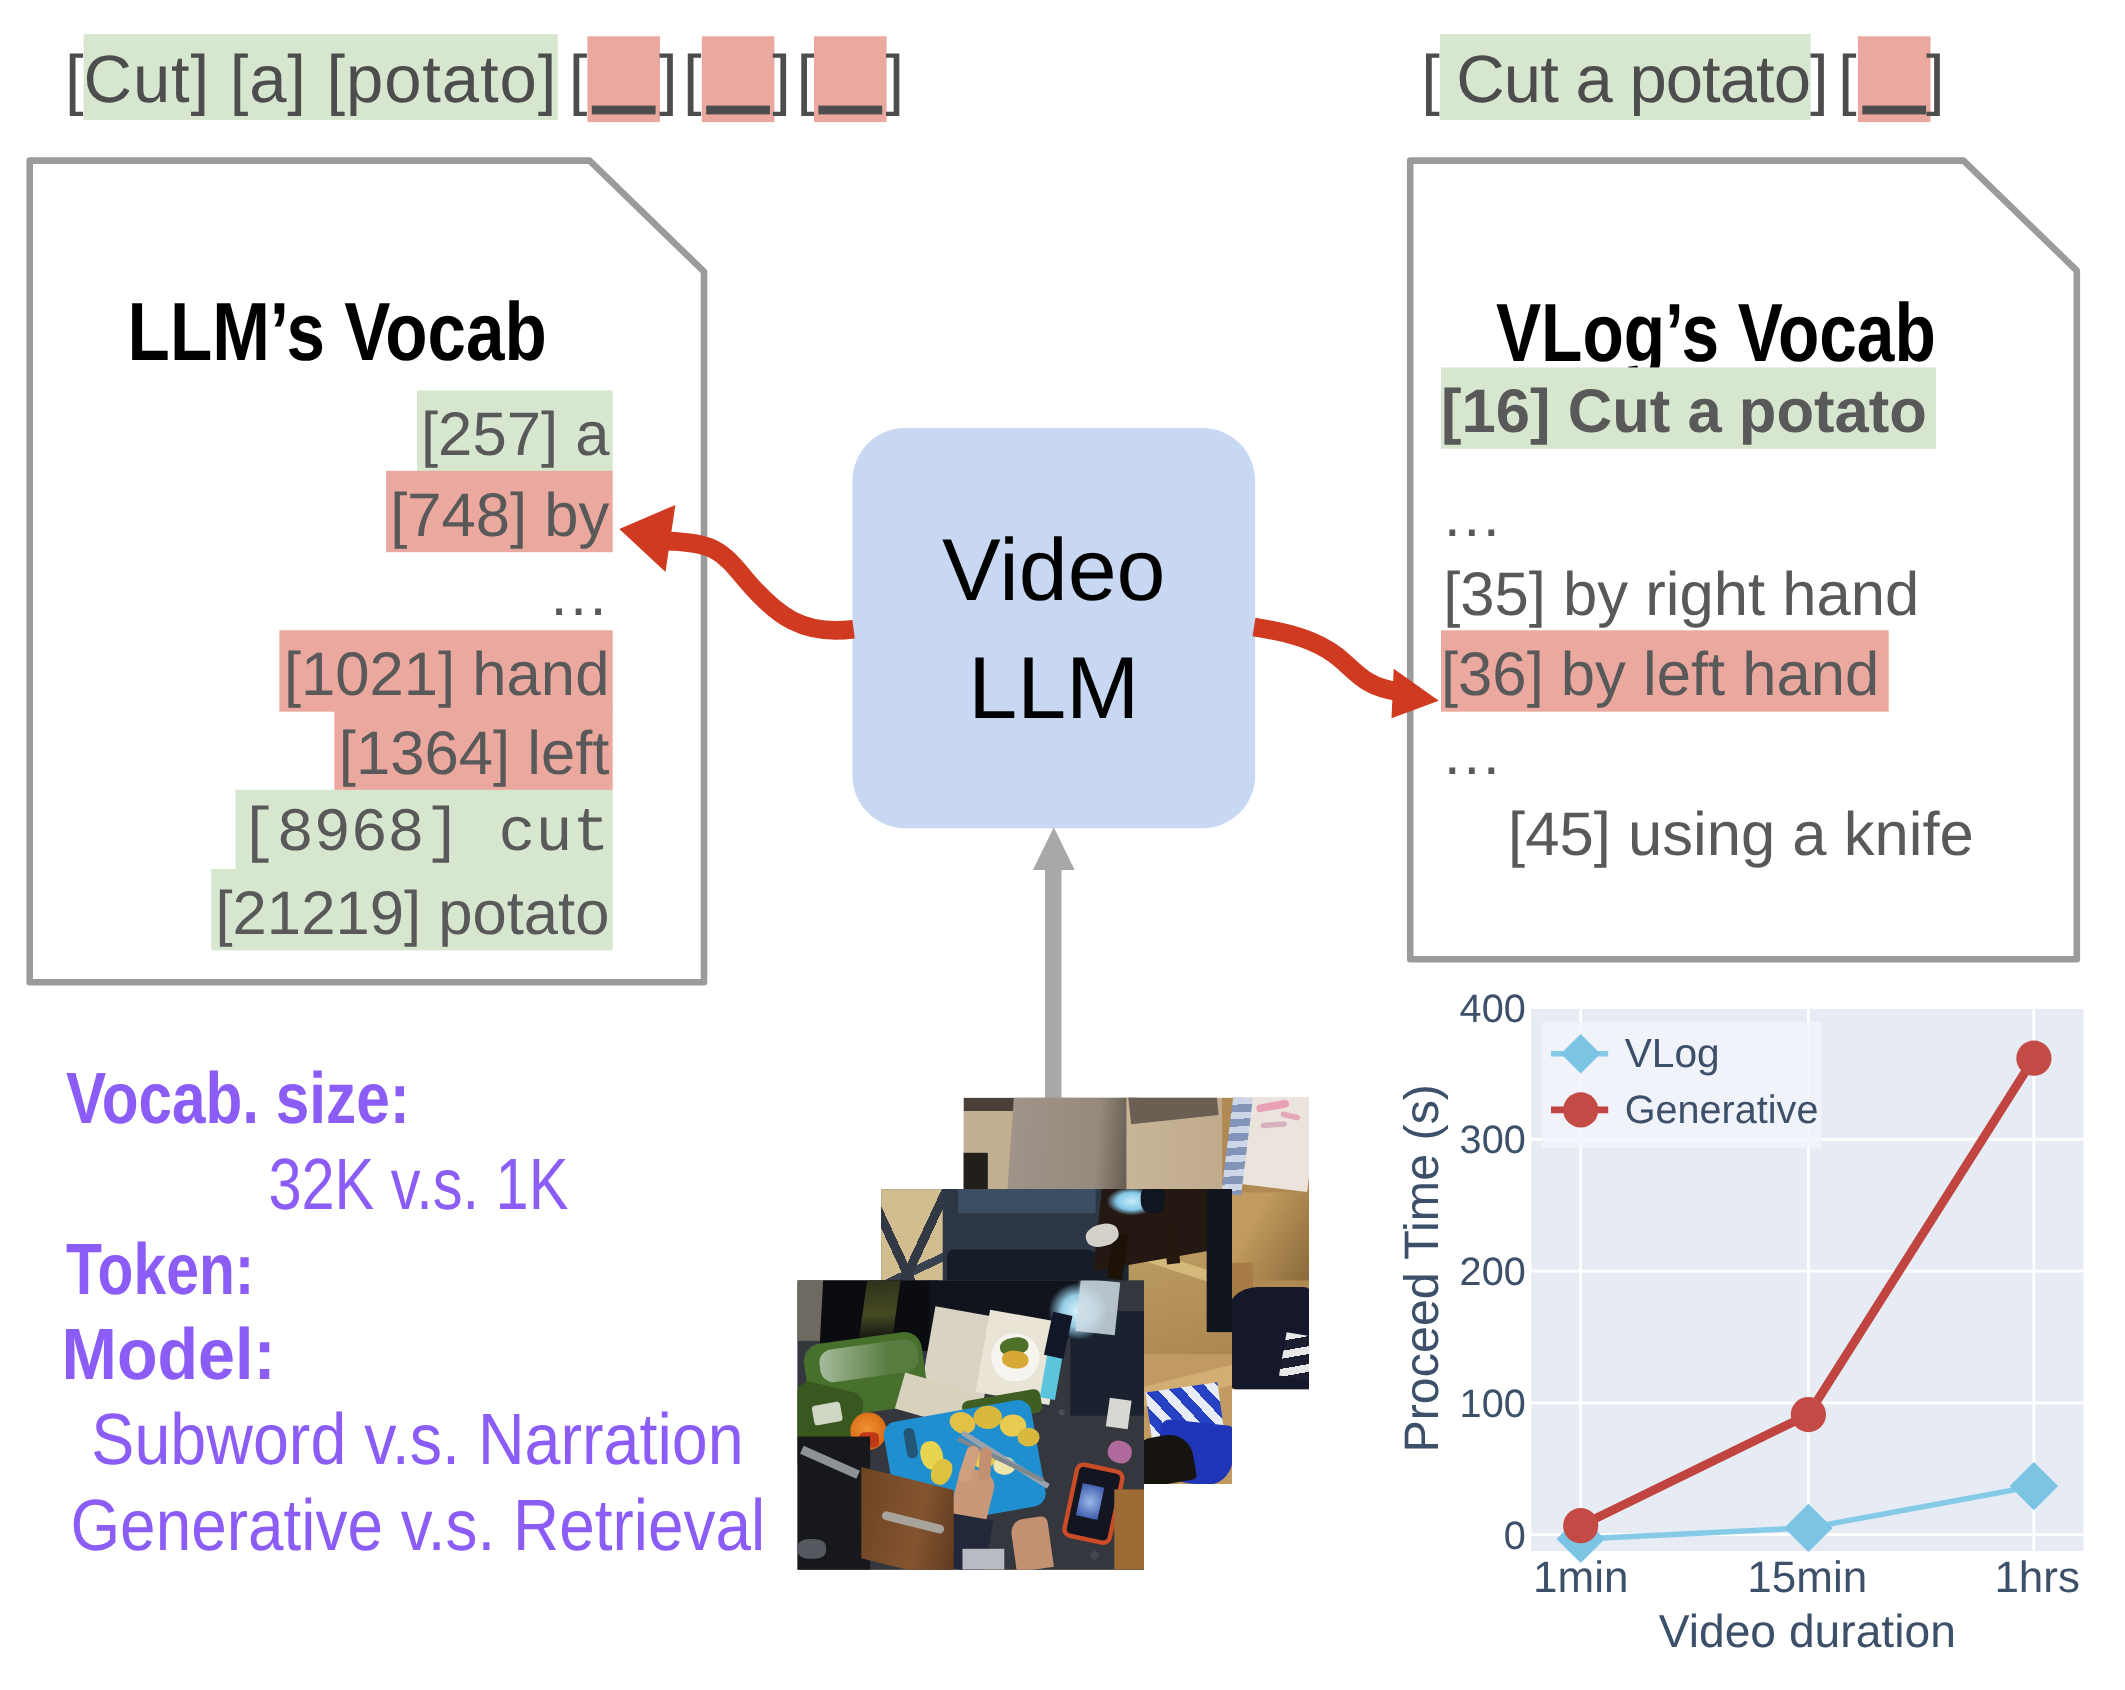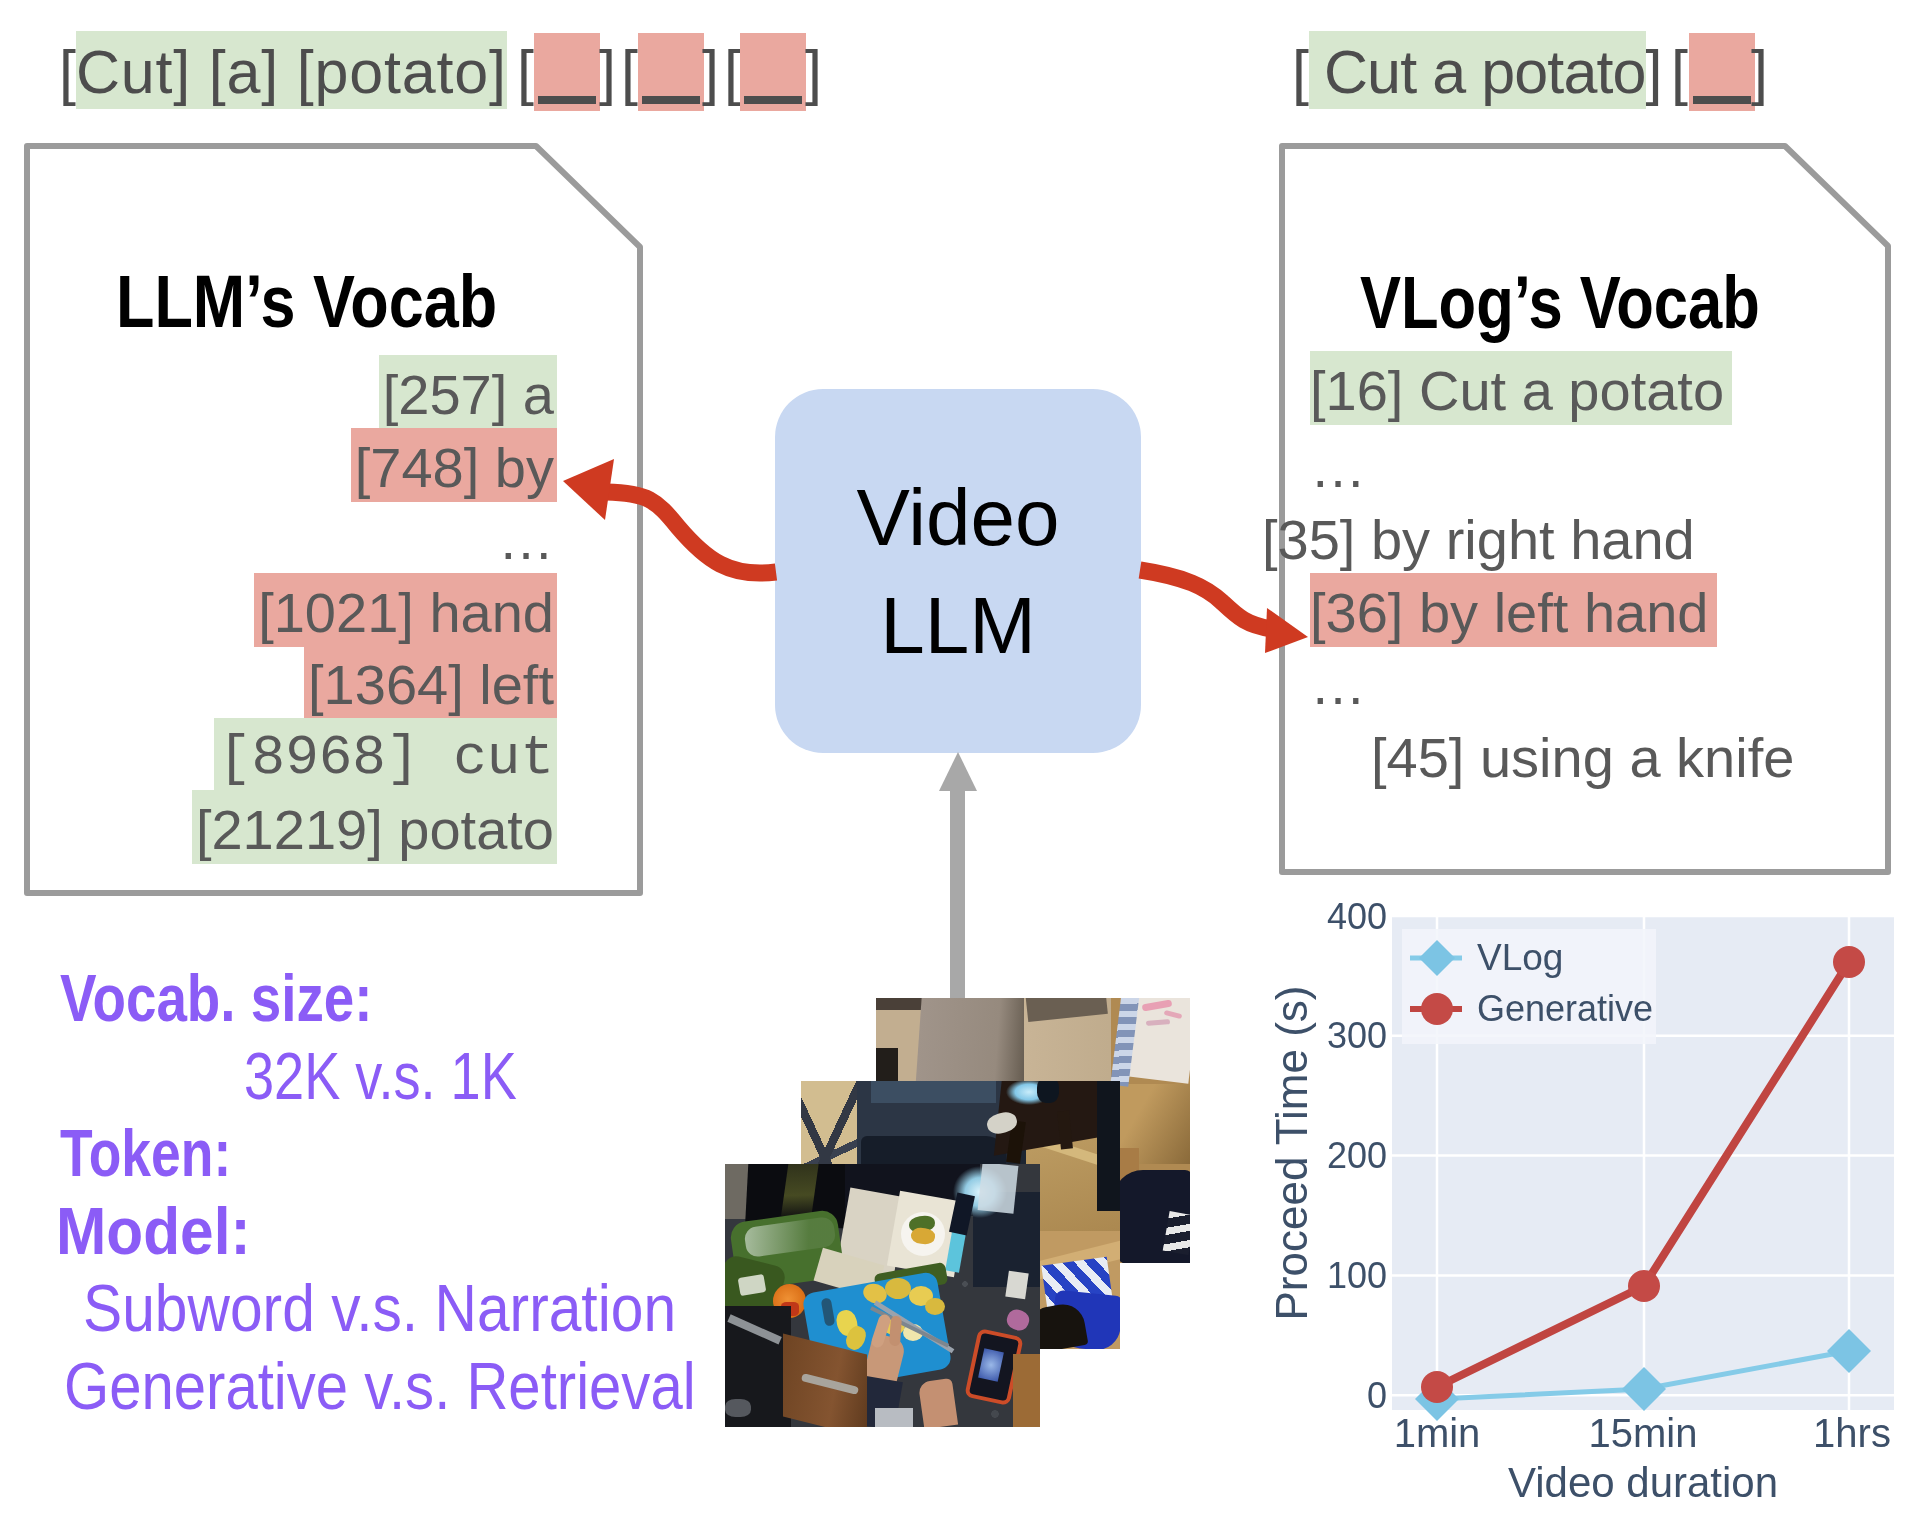--- a/index.html
+++ b/index.html
@@ -67,23 +67,23 @@
 <div class="abs boxtitle" id="ltitle" style="left:116px;top:261px;"><span class="cx" style="transform:scaleX(0.839);">LLM’s Vocab</span></div>
 <div class="abs listline" style="top:355px;right:1375px;"><span class="hl hl-g" style="padding:0 3px 0 4px;">[257] a</span></div>
 <div class="abs listline" style="top:427.5px;right:1375px;"><span class="hl hl-r" style="padding:0 3px 0 4px;">[748] by</span></div>
 <div class="abs listline" style="top:500px;right:1375px;"><span class="hl" style="padding:0 3px 0 4px;">…</span></div>
 <div class="abs listline" style="top:572.5px;right:1375px;"><span class="hl hl-r" style="padding:0 3px 0 4px;">[1021] hand</span></div>
 <div class="abs listline" style="top:645px;right:1375px;"><span class="hl hl-r" style="padding:0 3px 0 4px;">[1364] left</span></div>
 <div class="abs listline" style="top:717.5px;right:1375px;"><span class="hl hl-g" style="padding:0 3px 0 4px;font-family:Liberation Mono, monospace;">[8968] cut</span></div>
 <div class="abs listline" style="top:790px;right:1375px;"><span class="hl hl-g" style="padding:0 3px 0 4px;">[21219] potato</span></div>
 
 <div class="abs boxtitle" id="rtitle" style="left:1360px;top:262px;"><span class="cx" style="transform:scaleX(0.82);">VLog’s Vocab</span></div>
-<div class="abs listline" style="top:351px;left:1310px;"><span class="hl hl-g" style="padding:0 8px 0 0;">[16] Cut a potato</span></div>
+<div class="abs listline" style="top:334px;left:1310px;font-weight:bold;"><span class="hl hl-g" style="padding:0 8px 0 0;">[16] Cut a potato</span></div>
 <div class="abs listline" style="top:427.5px;left:1310px;"><span class="hl">…</span></div>
-<div class="abs listline" style="top:500px;left:1262px;"><span class="hl">[35] by right hand</span></div>
+<div class="abs listline" style="top:500px;left:1312px;"><span class="hl">[35] by right hand</span></div>
 <div class="abs listline" style="top:572.5px;left:1310px;"><span class="hl hl-r" style="padding:0 8px 0 0;">[36] by left hand</span></div>
 <div class="abs listline" style="top:645px;left:1310px;"><span class="hl">…</span></div>
 <div class="abs listline" style="top:717.5px;left:1347px;margin-left:24px;"><span class="hl">[45] using a knife</span></div>
 
 <div class="abs" style="left:775px;top:464px;width:366px;text-align:center;font-size:80px;line-height:108px;color:#000;">Video<br>LLM</div>
 
 <div class="abs" style="left:0;top:960px;font-size:66px;line-height:77.5px;color:#8b5cf6;white-space:nowrap;">
   <div style="margin-left:60px;font-weight:bold;"><span class="cx" style="transform:scaleX(0.83);">Vocab. size:</span></div>
   <div style="margin-left:244px;"><span class="cx" style="transform:scaleX(0.82);">32K v.s. 1K</span></div>
   <div style="margin-left:60px;font-weight:bold;"><span class="cx" style="transform:scaleX(0.81);">Token:</span></div>

